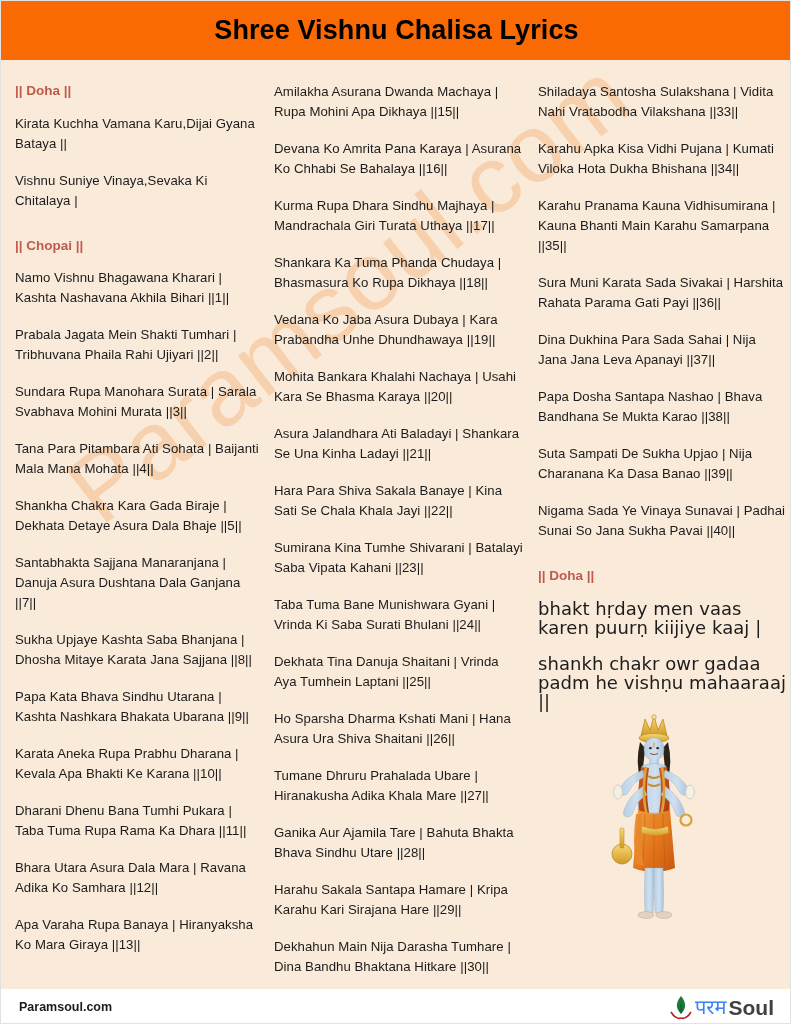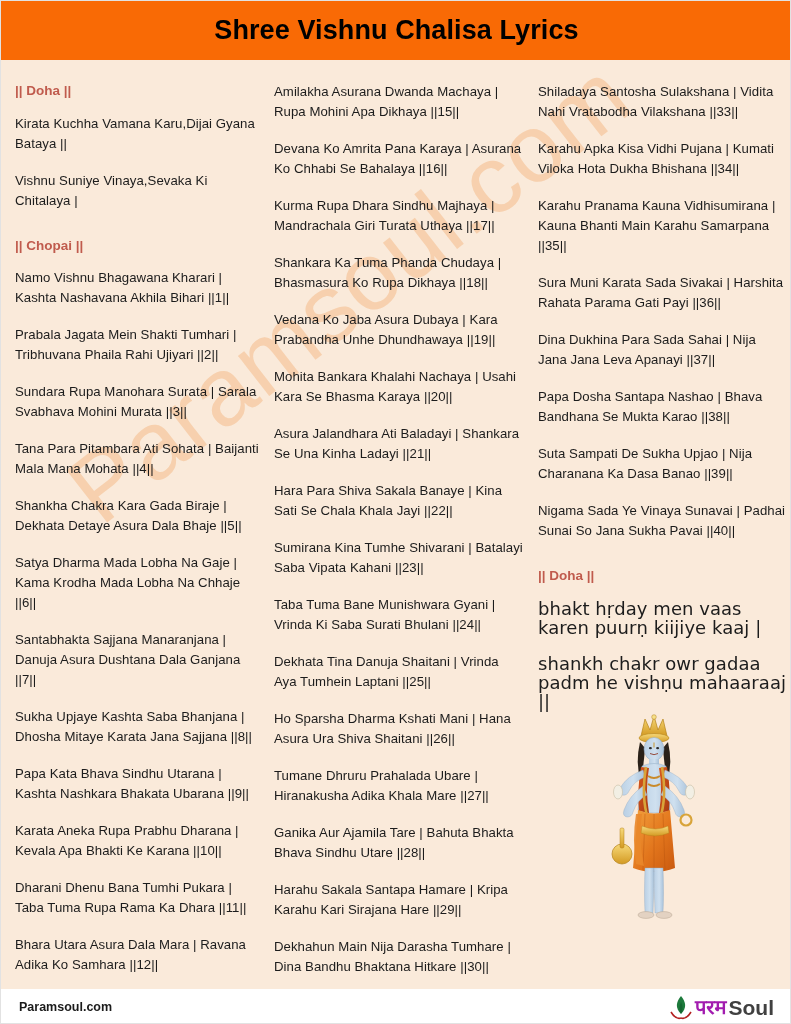--- a/index.html
+++ b/index.html
@@ -150,22 +150,22 @@
   }
   #footer-logo {
     display: flex;
     align-items: center;
     gap: 2px;
   }
   #footer-logo-mark { display:block; }
   .logo-word-hi {
     font-family: "DejaVu Sans", sans-serif;
     font-size: 20px;
-    font-weight: bold;
-    color: #a21caf;
+    font-weight: normal;
+    color: #3b82f6;
     line-height: 1;
   }
   .logo-word-en {
     font-family: "Liberation Sans", sans-serif;
     font-size: 21px;
     font-weight: bold;
     color: #404040;
     line-height: 1;
   }
 </style>
@@ -186,21 +186,20 @@
       <div class="lyr-column col-1">
           <div class="section-heading">|| Doha ||</div>
           <div class="verse">Kirata Kuchha Vamana Karu,Dijai Gyana Bataya ||</div>
           <div class="verse">Vishnu Suniye Vinaya,Sevaka Ki Chitalaya |</div>
           <div class="section-heading spaced-top">|| Chopai ||</div>
           <div class="verse">Namo Vishnu Bhagawana Kharari | Kashta Nashavana Akhila Bihari ||1||</div>
           <div class="verse">Prabala Jagata Mein Shakti Tumhari | Tribhuvana Phaila Rahi Ujiyari ||2||</div>
           <div class="verse">Sundara Rupa Manohara Surata | Sarala Svabhava Mohini Murata ||3||</div>
           <div class="verse">Tana Para Pitambara Ati Sohata | Baijanti Mala Mana Mohata ||4||</div>
           <div class="verse">Shankha Chakra Kara Gada Biraje | Dekhata Detaye Asura Dala Bhaje ||5||</div>
-          <div class="verse">Satya Dharma Mada Lobha Na Gaje | Kama Krodha Mada Lobha Na Chhaje ||6||</div>
           <div class="verse">Santabhakta Sajjana Manaranjana | Danuja Asura Dushtana Dala Ganjana ||7||</div>
           <div class="verse">Sukha Upjaye Kashta Saba Bhanjana | Dhosha Mitaye Karata Jana Sajjana ||8||</div>
           <div class="verse">Papa Kata Bhava Sindhu Utarana | Kashta Nashkara Bhakata Ubarana ||9||</div>
           <div class="verse">Karata Aneka Rupa Prabhu Dharana | Kevala Apa Bhakti Ke Karana ||10||</div>
           <div class="verse">Dharani Dhenu Bana Tumhi Pukara | Taba Tuma Rupa Rama Ka Dhara ||11||</div>
           <div class="verse">Bhara Utara Asura Dala Mara | Ravana Adika Ko Samhara ||12||</div>
           <div class="verse">Apa Varaha Rupa Banaya | Hiranyaksha Ko Mara Giraya ||13||</div>
         </div>
       <div class="lyr-column col-2">
           <div class="verse">Amilakha Asurana Dwanda Machaya | Rupa Mohini Apa Dikhaya ||15||</div>

